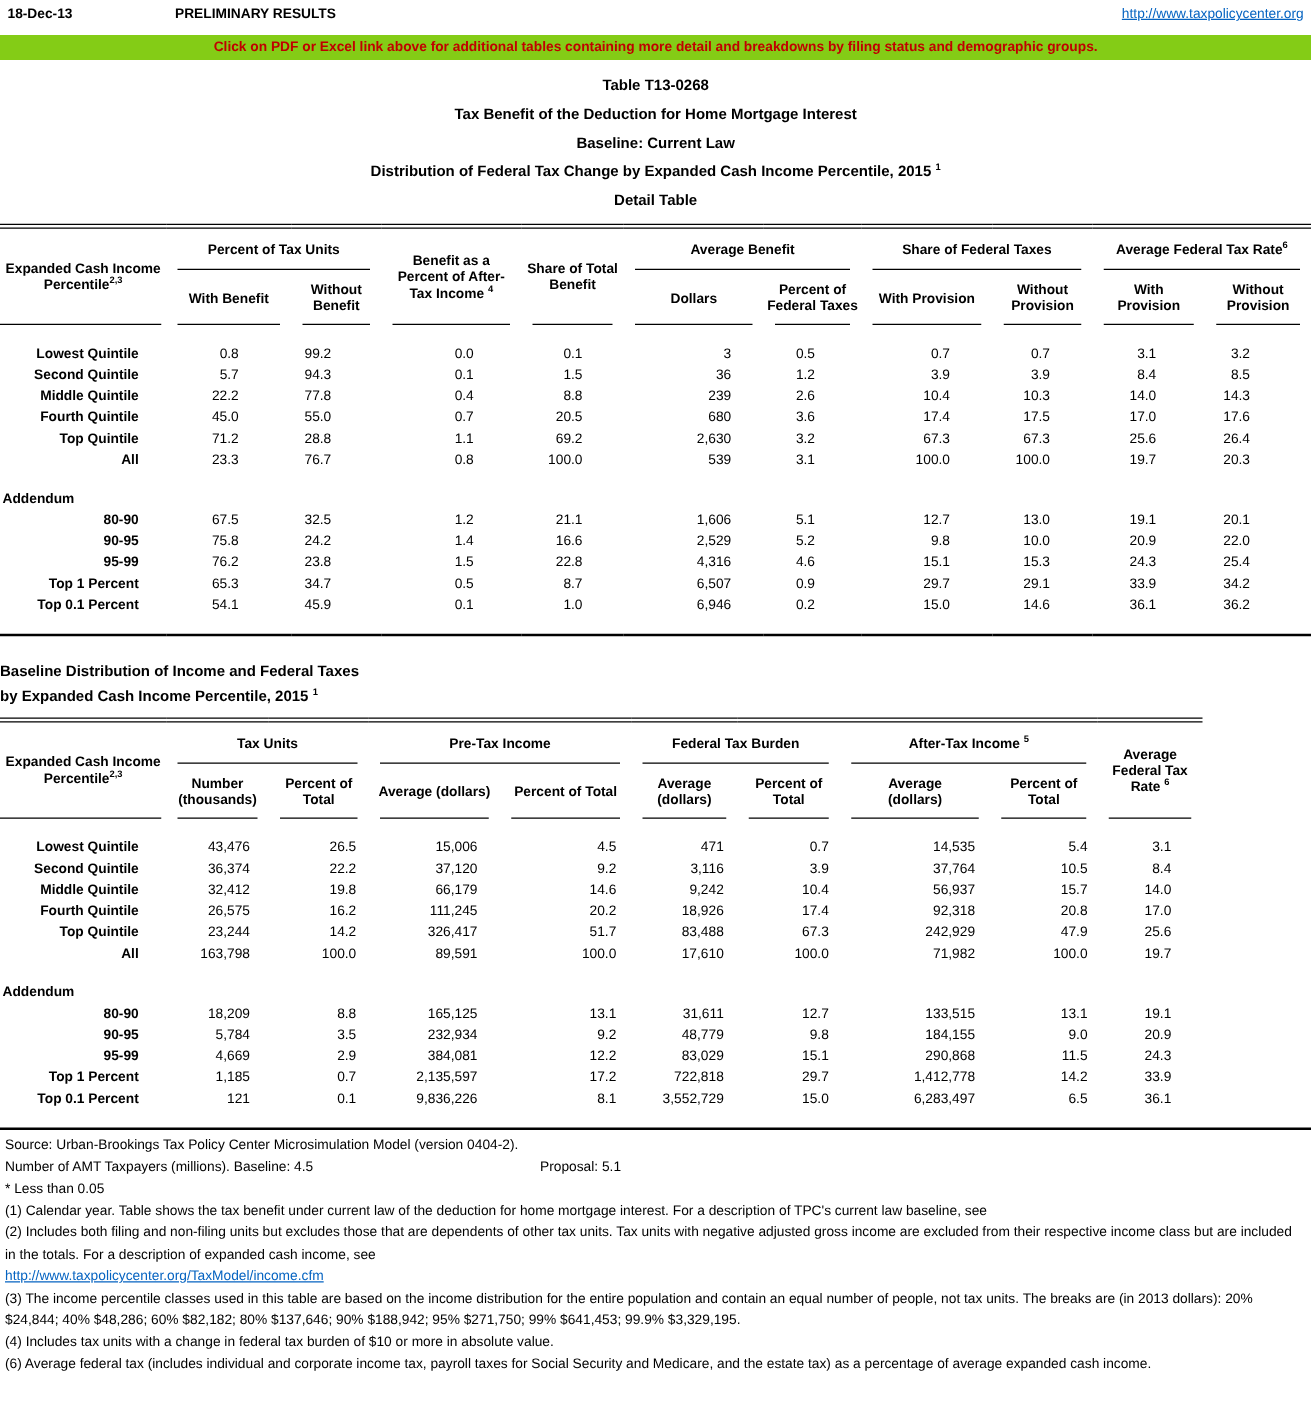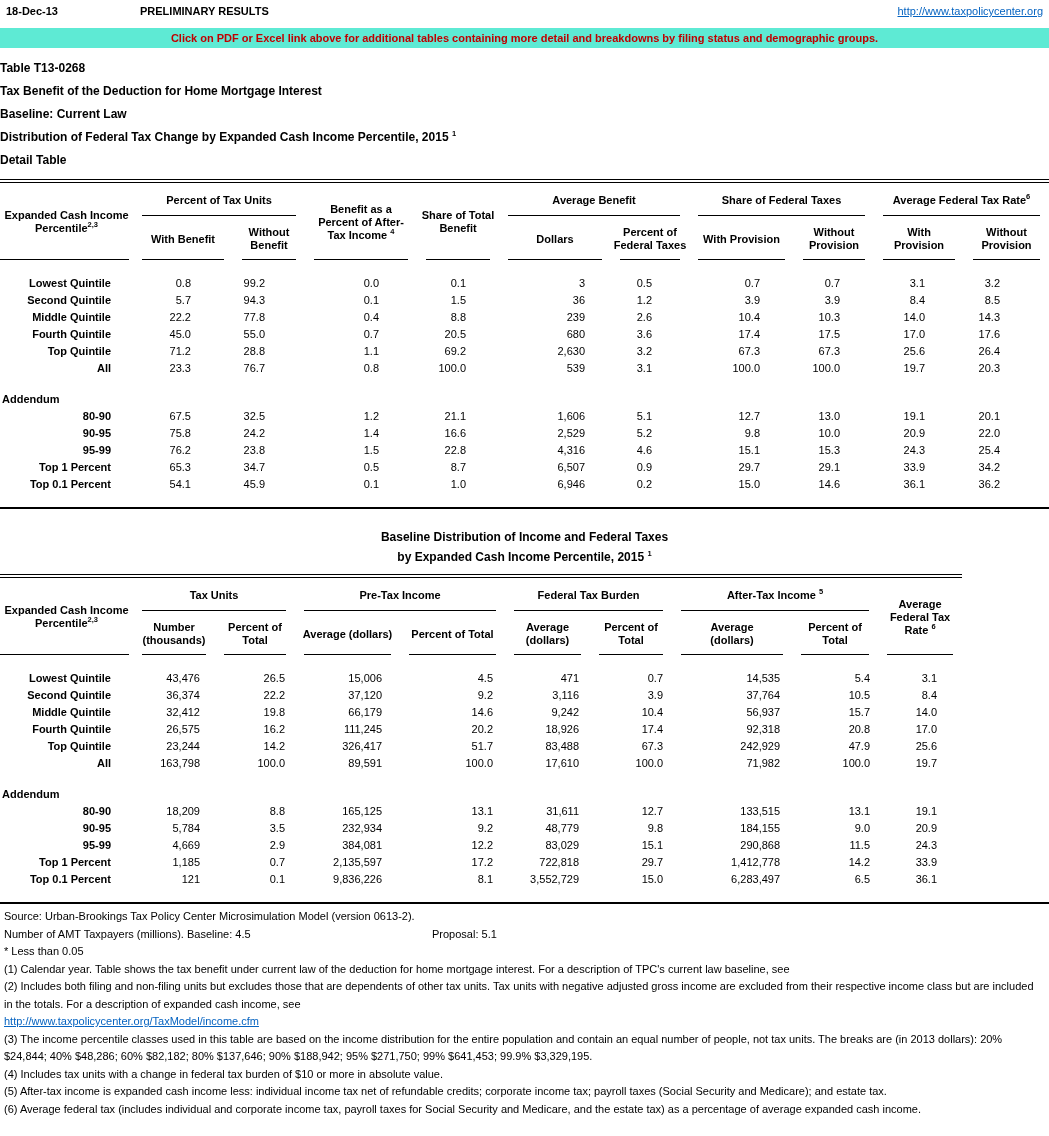--- a/index.html
+++ b/index.html
@@ -12,26 +12,26 @@
   a{cursor:pointer;}
 
   
   .topbar{display:flex;align-items:flex-start;padding:5px 6px 0 6px;font-weight:bold;}
   .date{width:134px;}
   .prelim{flex:1;}
   .toplink{font-weight:normal;color:#0563C1;text-decoration:underline;}
 
   
   .banner{
-    margin-top:11px;background:#5eead4;color:#C00000;
+    margin-top:11px;background:#84cc16;color:#C00000;
     font-weight:bold;text-align:center;padding:4px 0;
   }
 
   
-  .titles{margin-top:9px;font-weight:bold;font-size:12px;line-height:23px;}
+  .titles{margin-top:9px;text-align:center;font-weight:bold;font-size:12px;line-height:23px;}
 
   
   table.t{border-collapse:collapse;table-layout:fixed;}
   .t1{width:1049px;margin-top:7px;border-top:4px double #000;border-bottom:2px solid #000;}
   .t2{width:962px;border-top:4px double #000;}
   .t th{
     font-weight:bold;text-align:center;vertical-align:middle;
     position:relative;padding:2px 4px;line-height:13px;
   }
   .hr1 th.grp{height:30px;}
@@ -67,21 +67,21 @@
   .t2 td:nth-child(2){padding-right:15px;}
   .t2 td:nth-child(3){padding-right:10px;}
   .t2 td:nth-child(4){padding-right:18px;}
   .t2 td:nth-child(5){padding-right:12px;}
   .t2 td:nth-child(6){padding-right:11px;}
   .t2 td:nth-child(7){padding-right:9px;}
   .t2 td:nth-child(8){padding-right:12px;}
   .t2 td:nth-child(9){padding-right:8px;}
   .t2 td:nth-child(10){padding-right:25px;}
 
-  .t2title{margin:18px 0 7px 0;text-align:center;font-weight:bold;font-size:12px;line-height:20px;}
+  .t2title{margin:18px 0 7px 0;font-weight:bold;font-size:12px;line-height:20px;}
 
   .rule{height:2px;background:#000;}
 
   
   .notes{padding:4px 4px 0 4px;}
   .note{position:relative;line-height:17.5px;}
   .note a, a.note{color:#0563C1;text-decoration:underline;}
   a.note{display:block;line-height:17.5px;}
   .proposal{position:absolute;left:428px;top:0;}
 </style>
@@ -486,26 +486,25 @@
       </tr>
       <tr data-name="spacer-row">
         <td colspan="10" data-name="spacer-cell">&nbsp;</td>
       </tr>
     </tbody>
 </table>
 
 <div class="rule" data-name="bottom-rule"></div>
 
 <div class="notes" data-name="footnotes">
-  <div class="note" data-name="source-note">Source: Urban-Brookings Tax Policy Center Microsimulation Model (version 0613-2).</div>
+  <div class="note" data-name="source-note">Source: Urban-Brookings Tax Policy Center Microsimulation Model (version 0404-2).</div>
   <div class="note" data-name="amt-note">
     <span data-name="amt-baseline-text">Number of AMT Taxpayers (millions).  Baseline: 4.5</span>
     <span class="proposal" data-name="amt-proposal-text">Proposal: 5.1</span>
   </div>
   <div class="note" data-name="less-than-note">* Less than 0.05</div>
   <div class="note" data-name="note-1">(1) Calendar year. Table shows the tax benefit under current law of the deduction for home mortgage interest. For a description of TPC's current law baseline, see</div>
   <div class="note" data-name="note-2">(2) Includes both filing and non-filing units but excludes those that are dependents of other tax units. Tax units with negative adjusted gross income are excluded from their respective income class but are included in the totals. For a description of expanded cash income, see</div>
   <a class="note" href="#" data-name="income-definition-link">http://www.taxpolicycenter.org/TaxModel/income.cfm</a>
   <div class="note" data-name="note-3">(3) The income percentile classes used in this table are based on the income distribution for the entire population and contain an equal number of people, not tax units. The breaks are (in 2013 dollars): 20% $24,844; 40% $48,286; 60% $82,182; 80% $137,646; 90% $188,942; 95% $271,750; 99% $641,453; 99.9% $3,329,195.</div>
   <div class="note" data-name="note-4">(4) Includes tax units with a change in federal tax burden of $10 or more in absolute value.</div>
-  <div class="note" data-name="note-5">(5) After-tax income is expanded cash income less: individual income tax net of refundable credits; corporate income tax; payroll taxes (Social Security and Medicare); and estate tax.</div>
   <div class="note" data-name="note-6">(6) Average federal tax (includes individual and corporate income tax, payroll taxes for Social Security and Medicare, and the estate tax) as a percentage of average expanded cash income.</div>
 </div>
 
 </body></html>

